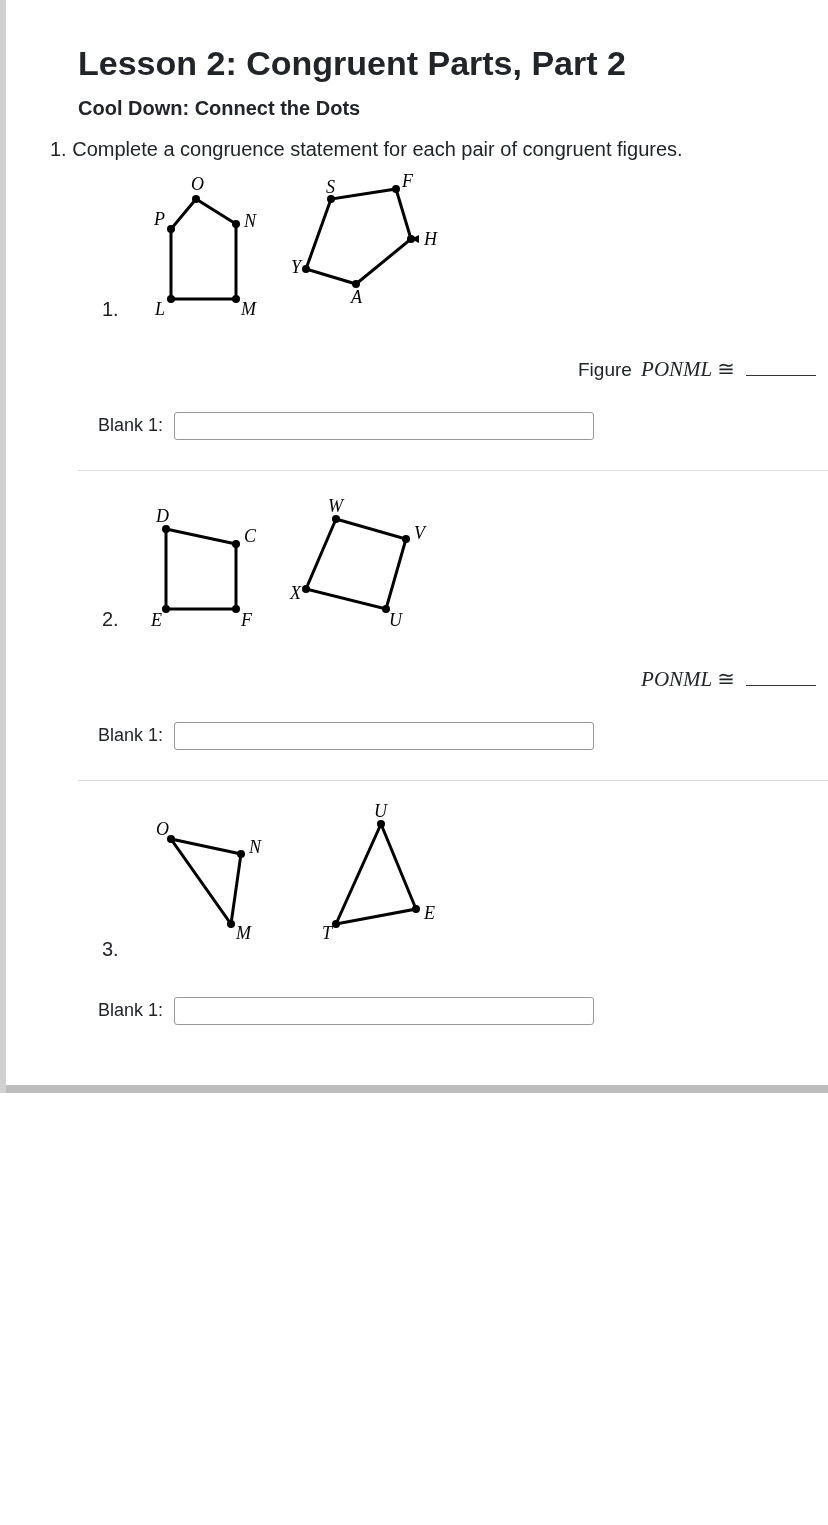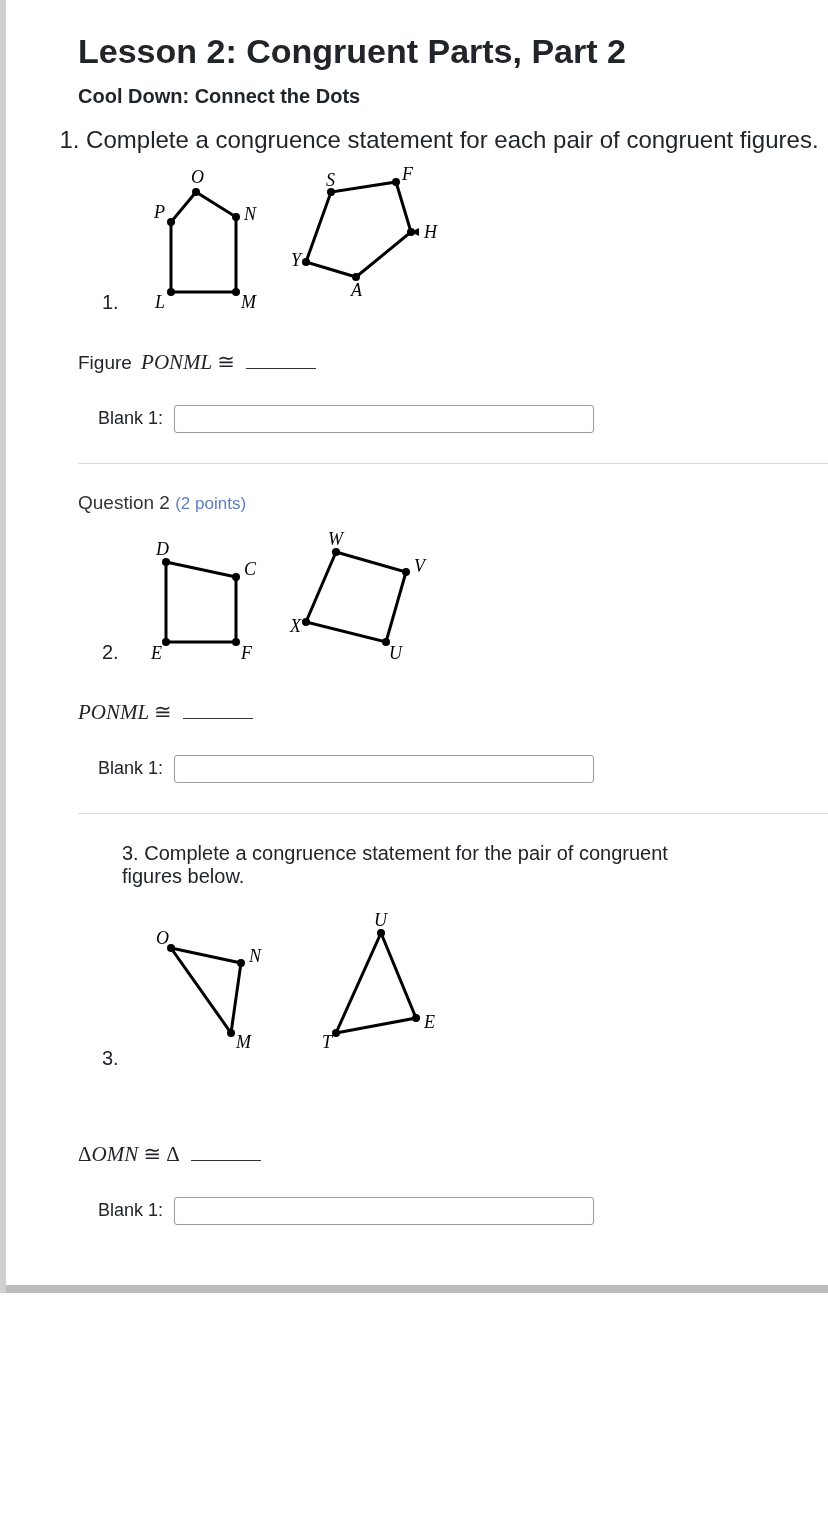--- a/index.html
+++ b/index.html
@@ -5,38 +5,37 @@
   * { box-sizing: border-box; }
   body {
     margin: 0;
     font-family: Arial, Helvetica, sans-serif;
     color: #212529;
     background: #fff;
     width: 828px;
     border-left: 6px solid #d0d0d0;
   }
   .page {
-    padding: 32px 0 30px 72px;
+    padding: 44px 0 30px 72px;
   }
   h1 {
     font-size: 34px;
     font-weight: 700;
     margin: 0 0 14px 0;
     color: #212529;
   }
   h2 {
     font-size: 20px;
     font-weight: 700;
     margin: 0 0 18px 0;
     color: #212529;
   }
   .question-intro {
-    font-size: 24px;
+    font-size: 20px;
     margin: 0 0 18px -28px;
-    text-align: center;
   }
   .figure-row {
     padding-left: 24px;
     margin-bottom: 24px;
   }
   .qnum {
     font-size: 20px;
     display: inline-block;
     vertical-align: bottom;
     margin-right: 18px;
@@ -44,20 +43,21 @@
   }
   .figs {
     display: inline-block;
     vertical-align: bottom;
   }
   .statement {
     font-family: "Times New Roman", Times, serif;
     font-style: italic;
     font-size: 21px;
     margin: 22px 12px 30px 0;
+    text-align: right;
   }
   .statement .prefix-upright {
     font-style: normal;
     font-family: Arial, Helvetica, sans-serif;
     font-size: 19px;
     margin-right: 4px;
   }
   .cong {
     font-style: normal;
   }
@@ -169,24 +169,20 @@
     <span class="blankline"></span>
   </div>
 
   <div class="blank-row">
     <label>Blank 1:</label>
     <input type="text" style="">
   </div>
 
   <hr class="sep">
 
-  <div class="qheader">
-    <span>Question 2</span>
-    <span class="points">(2 points)</span>
-  </div>
 
 
   <div class="figure-row">
     <span class="qnum">2.</span>
     <span class="figs">
       
       <svg width="140" height="130">
         <polygon points="25,20 95,35 95,100 25,100" fill="none" stroke="#000" stroke-width="3"></polygon>
         <circle cx="25" cy="20" r="4"></circle>
           <circle cx="95" cy="35" r="4"></circle>
@@ -219,21 +215,20 @@
   </div>
 
   <div class="blank-row">
     <label>Blank 1:</label>
     <input type="text" style="">
   </div>
 
   <hr class="sep">
 
 
-  <p class="qtext indented">3. Complete a congruence statement for the pair of congruent figures below.</p>
 
   <div class="figure-row">
     <span class="qnum">3.</span>
     <span class="figs">
       
       <svg width="170" height="150">
         <polygon points="30,20 100,35 90,105" fill="none" stroke="#000" stroke-width="3"></polygon>
         <circle cx="30" cy="20" r="4"></circle>
           <circle cx="100" cy="35" r="4"></circle>
           <circle cx="90" cy="105" r="4"></circle>
@@ -247,26 +242,20 @@
         <circle cx="65" cy="15" r="4"></circle>
           <circle cx="100" cy="100" r="4"></circle>
           <circle cx="20" cy="115" r="4"></circle>
         <text x="58" y="8" class="vlabel">U</text>
         <text x="108" y="110" class="vlabel">E</text>
         <text x="6" y="130" class="vlabel">T</text>
       </svg>
     </span>
   </div>
 
-  <div class="statement" style="margin-top:60px">
-    <span class="cong">Δ</span><span>OMN</span>
-    <span class="cong">≅</span>
-    <span class="cong">Δ</span>
-    <span class="blankline"></span>
-  </div>
 
   <div class="blank-row">
     <label>Blank 1:</label>
     <input type="text" style="">
   </div>
 
 </div>
 <div class="bottom-bar"></div>
 
 </body></html>

